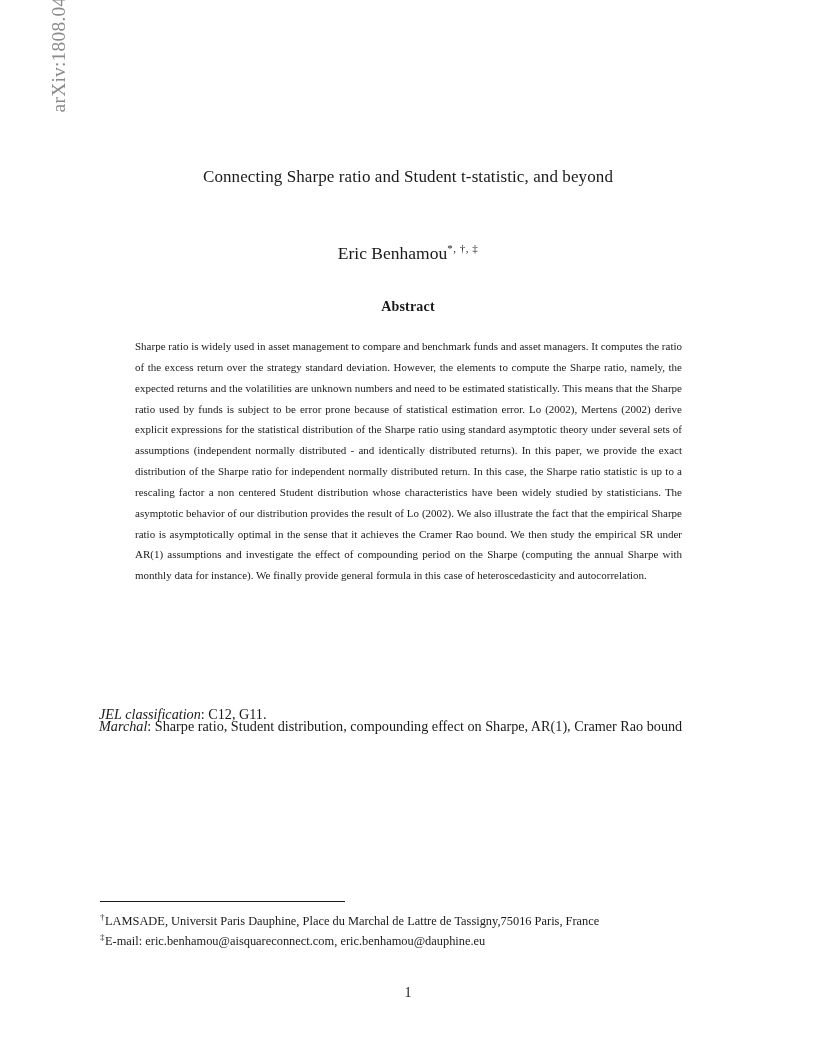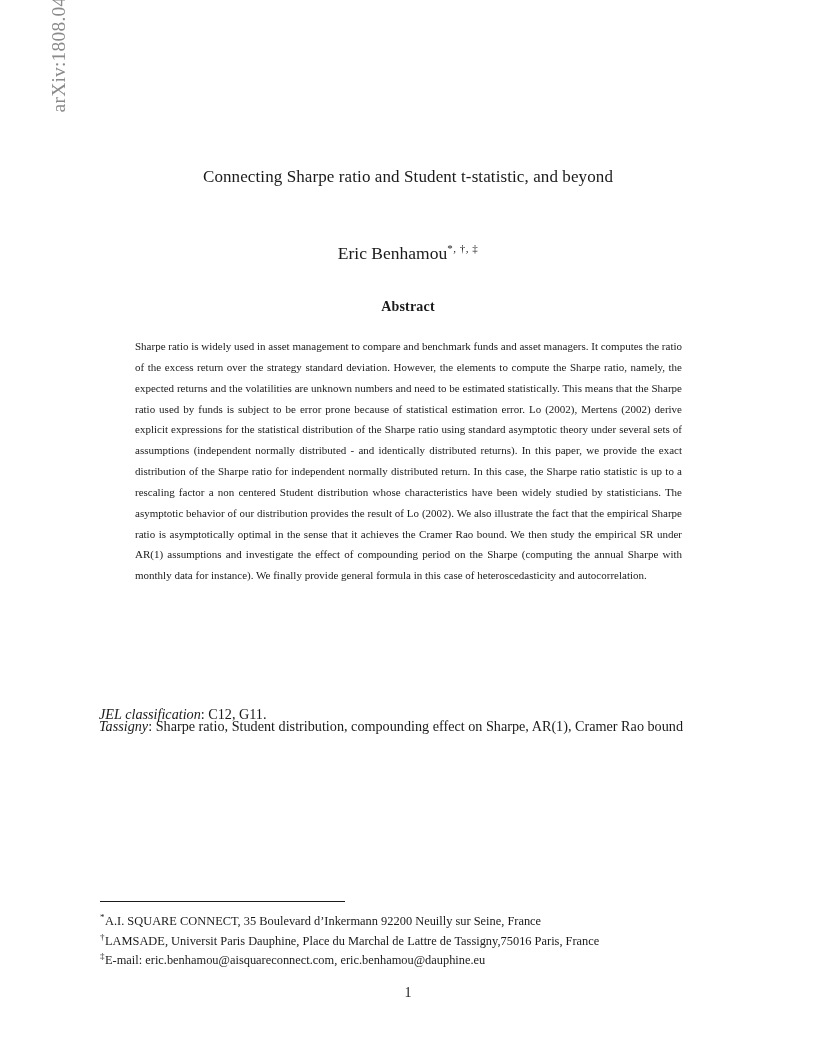--- a/index.html
+++ b/index.html
@@ -173,29 +173,26 @@
 
   <div id="abstract-heading">Abstract</div>
 
   <p id="abstract-body">Sharpe ratio is widely used in asset management to compare and benchmark funds and asset managers. It computes the ratio of the excess return over the strategy standard deviation. However, the elements to compute the Sharpe ratio, namely, the expected returns and the volatilities are unknown numbers and need to be estimated statistically. This means that the Sharpe ratio used by funds is subject to be error prone because of statistical estimation error. Lo (2002), Mertens (2002) derive explicit expressions for the statistical distribution of the Sharpe ratio using standard asymptotic theory under several sets of assumptions (independent normally distributed - and identically distributed returns). In this paper, we provide the exact distribution of the Sharpe ratio for independent normally distributed return. In this case, the Sharpe ratio statistic is up to a rescaling factor a non centered Student distribution whose characteristics have been widely studied by statisticians. The asymptotic behavior of our distribution provides the result of Lo (2002). We also illustrate the fact that the empirical Sharpe ratio is asymptotically optimal in the sense that it achieves the Cramer Rao bound. We then study the empirical SR under AR(1) assumptions and investigate the effect of compounding period on the Sharpe (computing the annual Sharpe with monthly data for instance). We finally provide general formula in this case of heteroscedasticity and autocorrelation.</p>
 
   <p id="jel-line">
     <span class="lbl-italic">JEL classification</span><span>: C12, G11.</span>
   </p>
 
   <p id="keywords-line">
-    <span class="lbl-italic">Tassigny</span><span>: Sharpe ratio, Student distribution, compounding effect on Sharpe, AR(1), Cramer Rao bound</span>
+    <span class="lbl-italic">Marchal</span><span>: Sharpe ratio, Student distribution, compounding effect on Sharpe, AR(1), Cramer Rao bound</span>
   </p>
 
   <div id="footnote-rule"></div>
 
   <div id="footnotes">
-    <div class="fn">
-      <span class="mark">*</span><span>A.I. SQUARE CONNECT, 35 Boulevard d’Inkermann 92200 Neuilly sur Seine, France</span>
-    </div>
     <div class="fn">
       <span class="mark">†</span><span>LAMSADE, Universit Paris Dauphine, Place du Marchal de Lattre de Tassigny,75016 Paris, France</span>
     </div>
     <div class="fn">
       <span class="mark">‡</span><span>E-mail: eric.benhamou@aisquareconnect.com, eric.benhamou@dauphine.eu</span>
     </div>
   </div>
 
   <div id="page-number">1</div>
 

